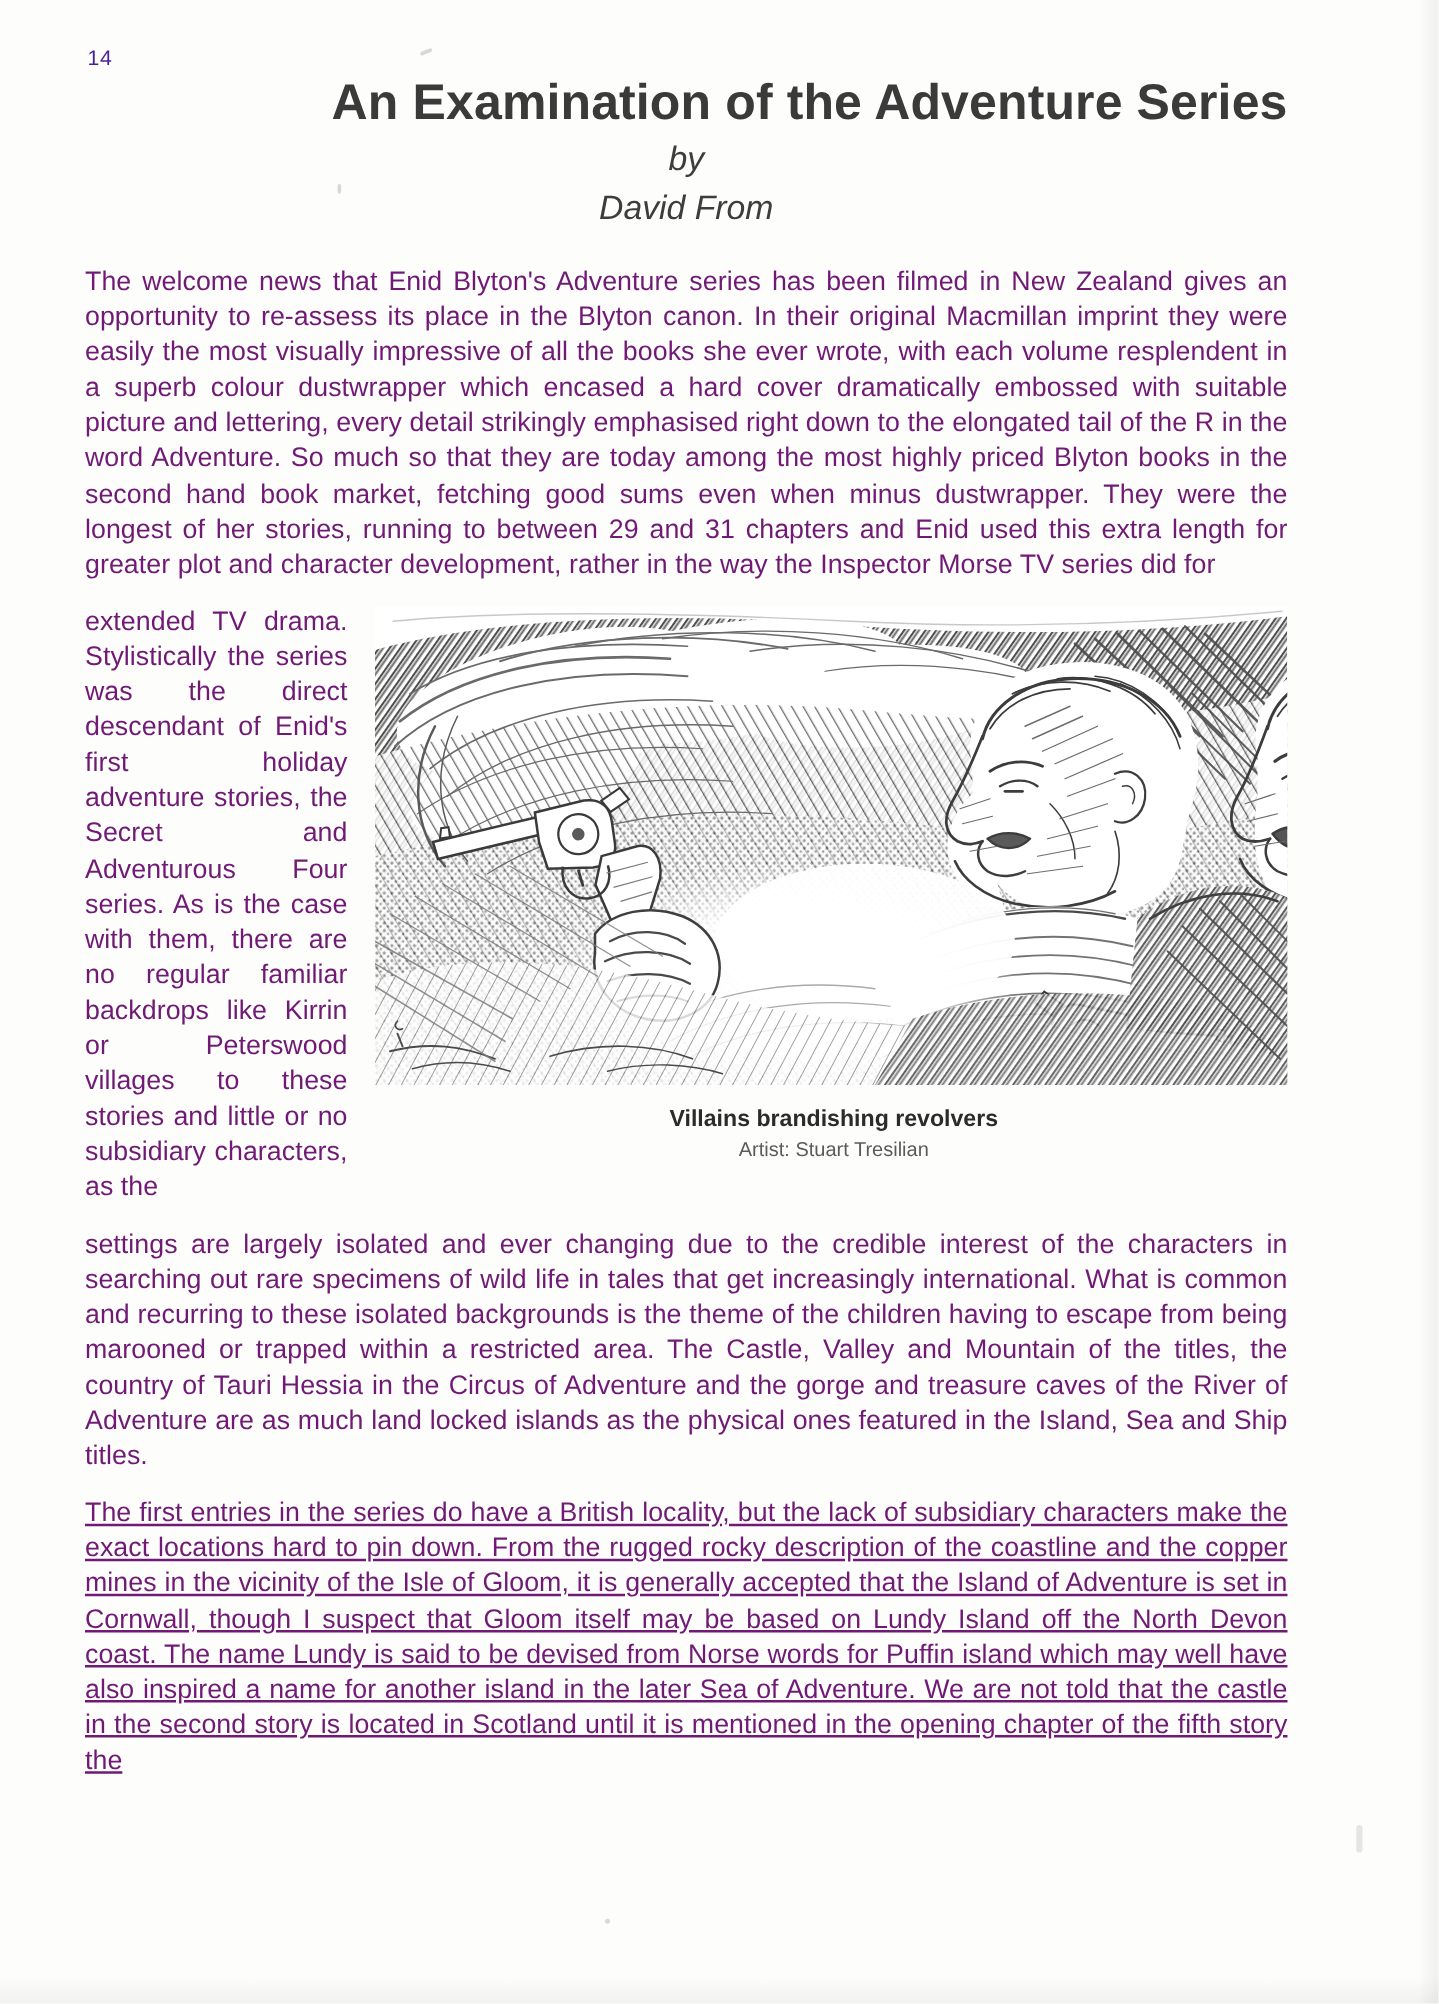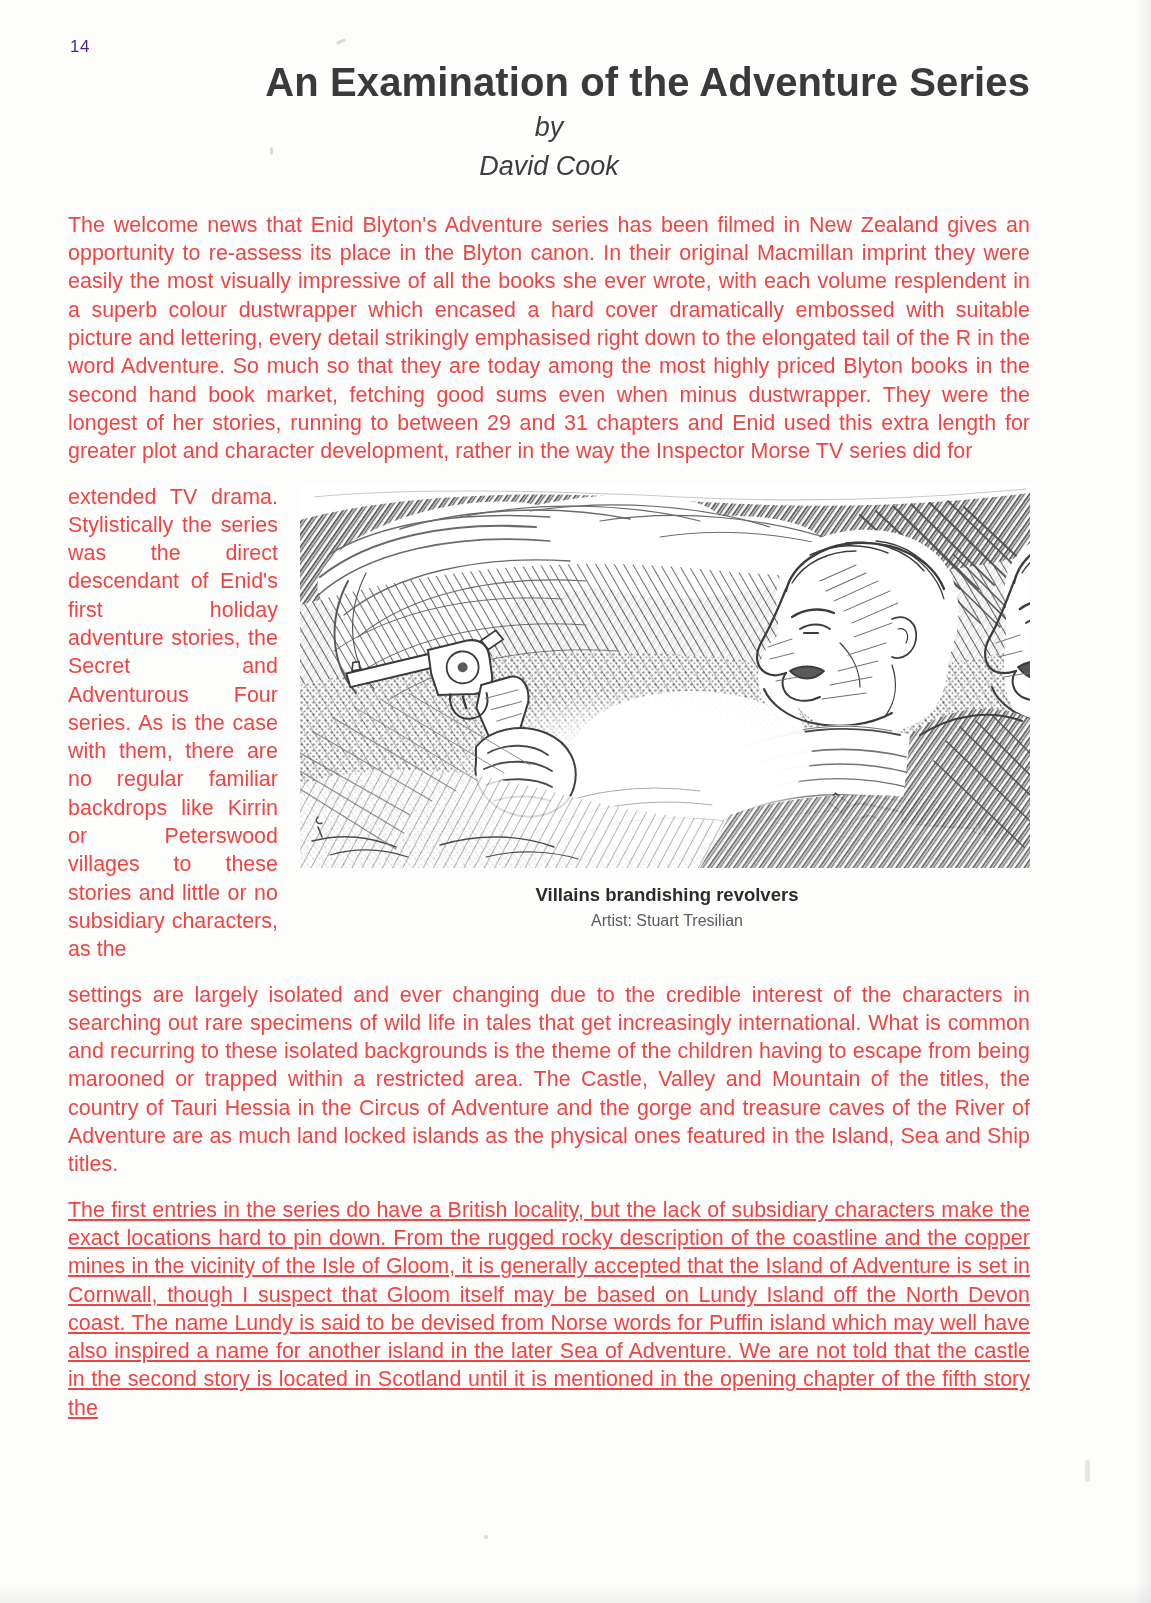--- a/index.html
+++ b/index.html
@@ -77,21 +77,21 @@
     font-style: italic;
   }
   .byline-author {
     margin-bottom: 26px;
   }
 
   p.body-text {
     font-size: 21.4px;
     line-height: 28.3px;
     text-align: justify;
-    color: #ef4444;
+    color: #701a75;
     margin: 0 0 17px 0;
     letter-spacing: .05px;
   }
   p.body-text:last-child { margin-bottom: 0; text-decoration: underline; }
 
   
   .figure {
     float: right;
     width: 730px;
     margin: 2px 0 6px 22px;
@@ -136,21 +136,21 @@
   <div class="scan-speck" style="left:270px;top:147px;width:3px;height:8px;"></div>
   <div class="scan-speck" style="left:1085px;top:1460px;width:5px;height:22px;opacity:.35;border-radius:3px;"></div>
   <div class="scan-speck" style="left:484px;top:1535px;width:4px;height:4px;"></div>
 
   <div class="content">
 
     <div class="page-number">14</div>
 
     <h1 class="article-title">An Examination of the Adventure Series</h1>
     <p class="byline-by">by</p>
-    <p class="byline-author">David Cook</p>
+    <p class="byline-author">David From</p>
 
     <p class="body-text">The welcome news that Enid Blyton's Adventure series has been filmed in New Zealand gives an opportunity to re-assess its place in the Blyton canon. In their original Macmillan imprint they were easily the most visually impressive of all the books she ever wrote, with each volume resplendent in a superb colour dustwrapper which encased a hard cover dramatically embossed with suitable picture and lettering, every detail strikingly emphasised right down to the elongated tail of the R in the word Adventure. So much so that they are today among the most highly priced Blyton books in the second hand book market, fetching good sums even when minus dustwrapper. They were the longest of her stories, running to between 29 and 31 chapters and Enid used this extra length for greater plot and character development, rather in the way the Inspector Morse TV series did for</p>
 
     <div class="figure">
       <div class="illustration">
         <svg viewBox="0 0 730 383" preserveAspectRatio="none" aria-hidden="true">
           <defs>
 
             <pattern id="hatchDark" width="7" height="7" patternUnits="userSpaceOnUse" patternTransform="rotate(35)">
               <rect width="7" height="7" fill="#ffffff"></rect>

